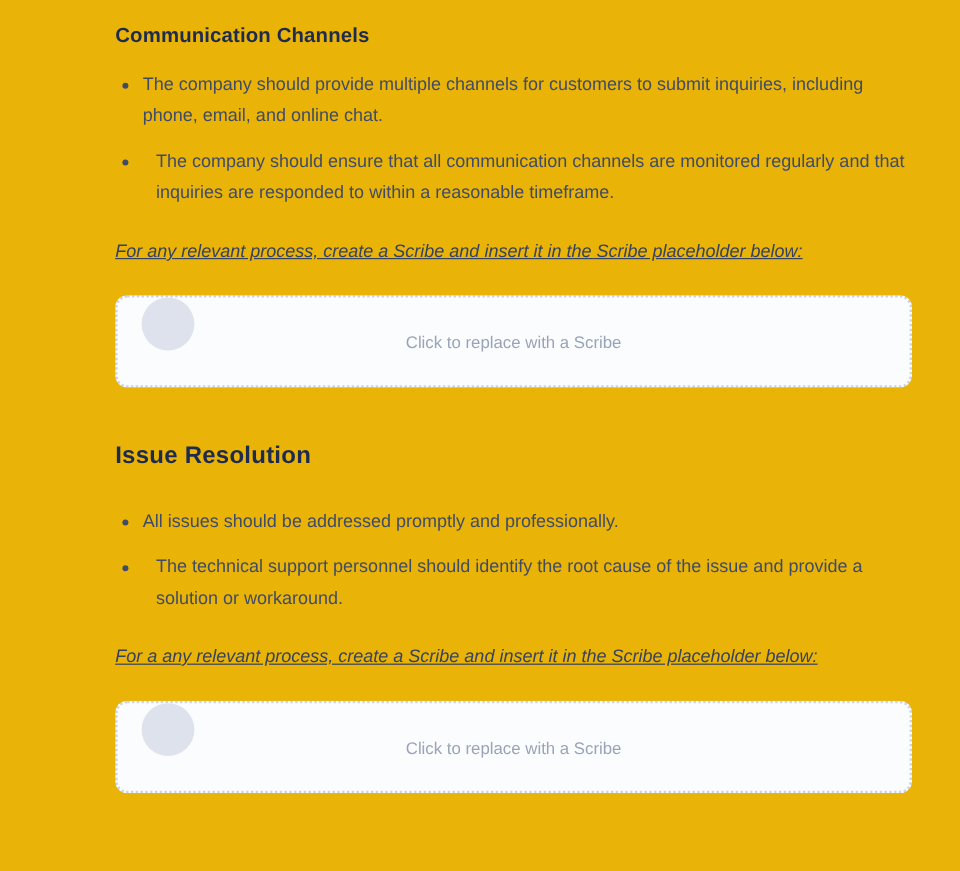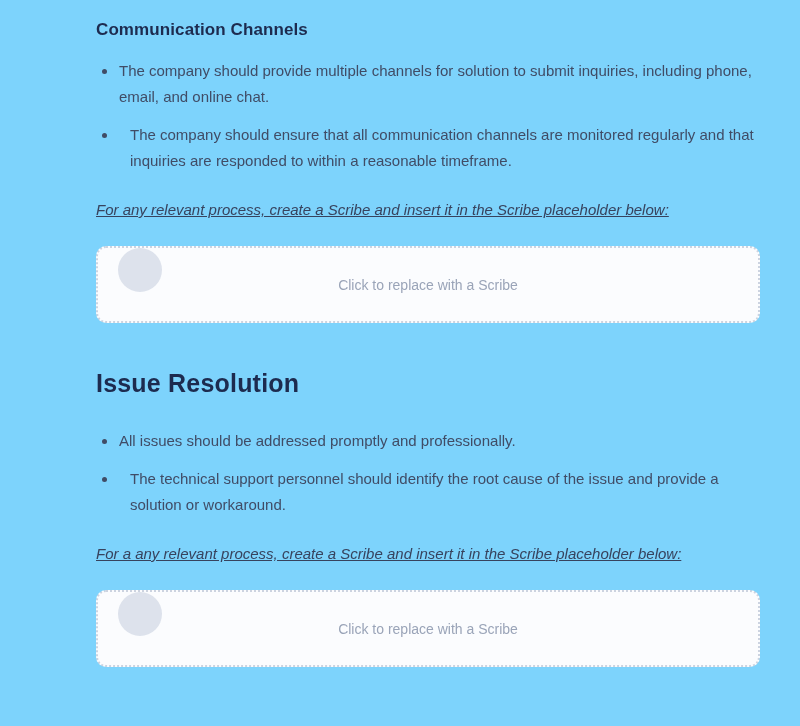--- a/index.html
+++ b/index.html
@@ -4,36 +4,36 @@
 <style>
   * { margin: 0; padding: 0; box-sizing: border-box; }
   html, body {
     width: 800px;
     background: #ffffff;
     font-family: "Liberation Sans", "DejaVu Sans", sans-serif;
   }
   .page {
     width: 800px;
     height: 726px;
-    background: #7dd3fc;
+    background: #eab308;
     padding: 20px 40px 20px 96px;
     overflow: hidden;
   }
   .content {
     width: 664px;
   }
   h3.subheading {
     font-size: 17px;
     font-weight: bold;
     color: #1d2b4f;
     letter-spacing: 0.1px;
     margin: 0 0 18px 0;
   }
   h2.section-title {
-    font-size: 25px;
+    font-size: 20px;
     font-weight: bold;
     color: #1d2b4f;
     letter-spacing: 0.2px;
     margin: 46px 0 30px 0;
   }
   ul.bullet-list {
     list-style: none;
     margin: 0 0 24px 0;
   }
   ul.bullet-list li {
@@ -99,21 +99,21 @@
 
 <div class="page">
   <div class="content">
 
     <section>
       <h3 class="subheading">Communication Channels</h3>
 
       <ul class="bullet-list">
         <li>
           <span class="bullet-dot"></span>
-          <span class="bullet-text">The company should provide multiple channels for solution to submit inquiries, including phone, email, and online chat.</span>
+          <span class="bullet-text">The company should provide multiple channels for customers to submit inquiries, including phone, email, and online chat.</span>
         </li>
         <li>
           <span class="bullet-dot"></span>
           <span class="bullet-text">The company should ensure that all communication channels are monitored regularly and that inquiries are responded to within a reasonable timeframe.</span>
         </li>
       </ul>
 
       <p class="scribe-prompt">For any relevant process, create a Scribe and insert it in the Scribe placeholder below:</p>
 
       <div class="scribe-placeholder">

